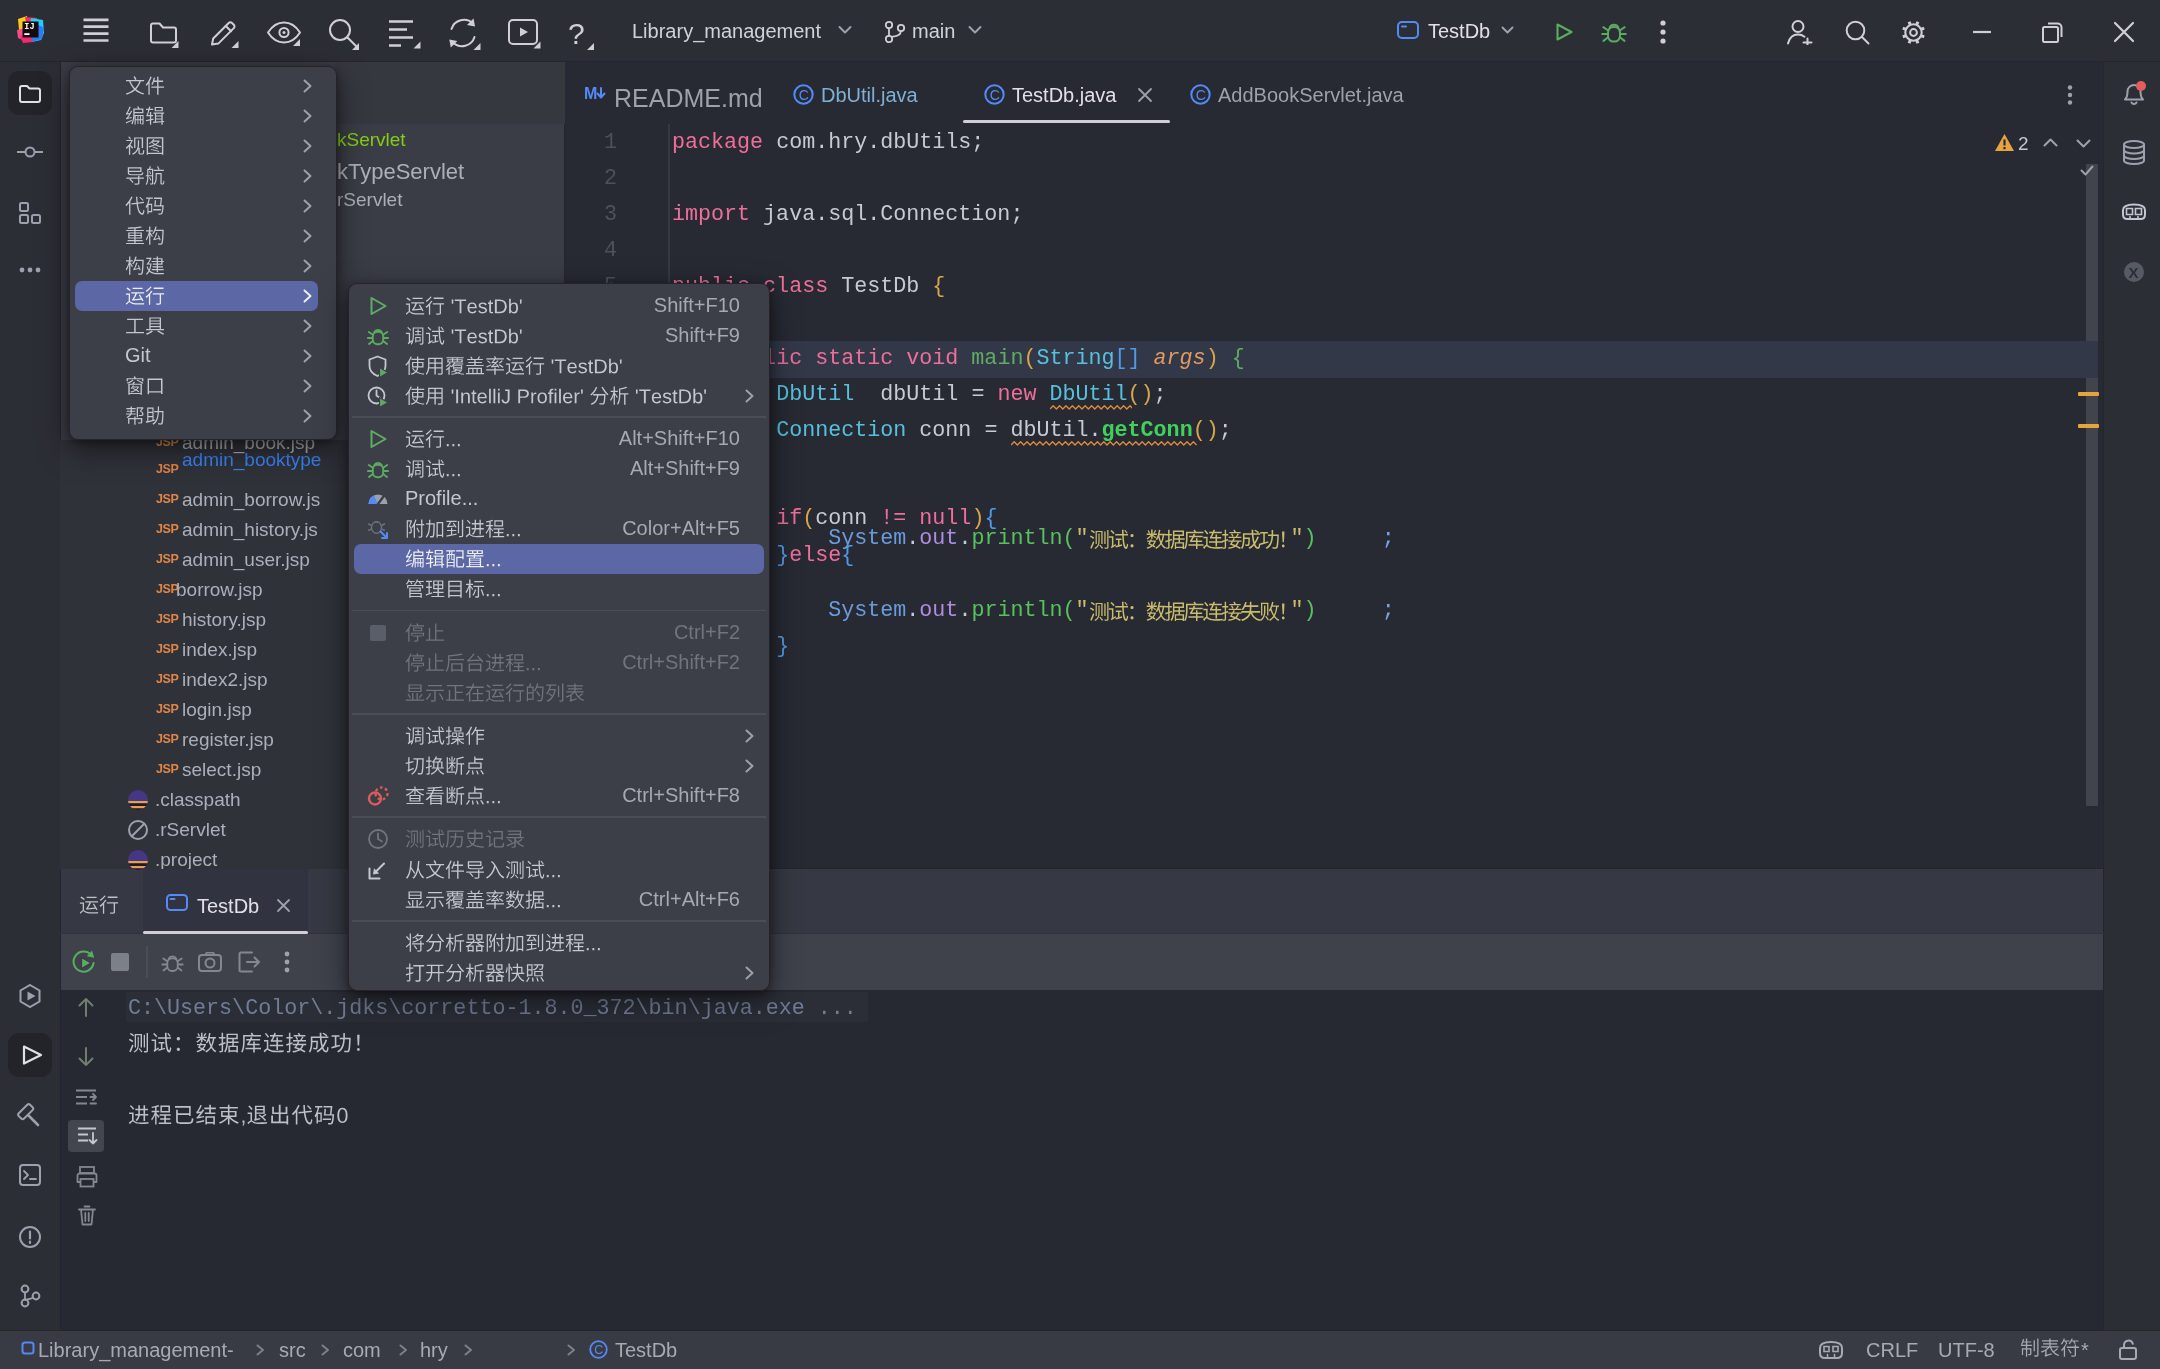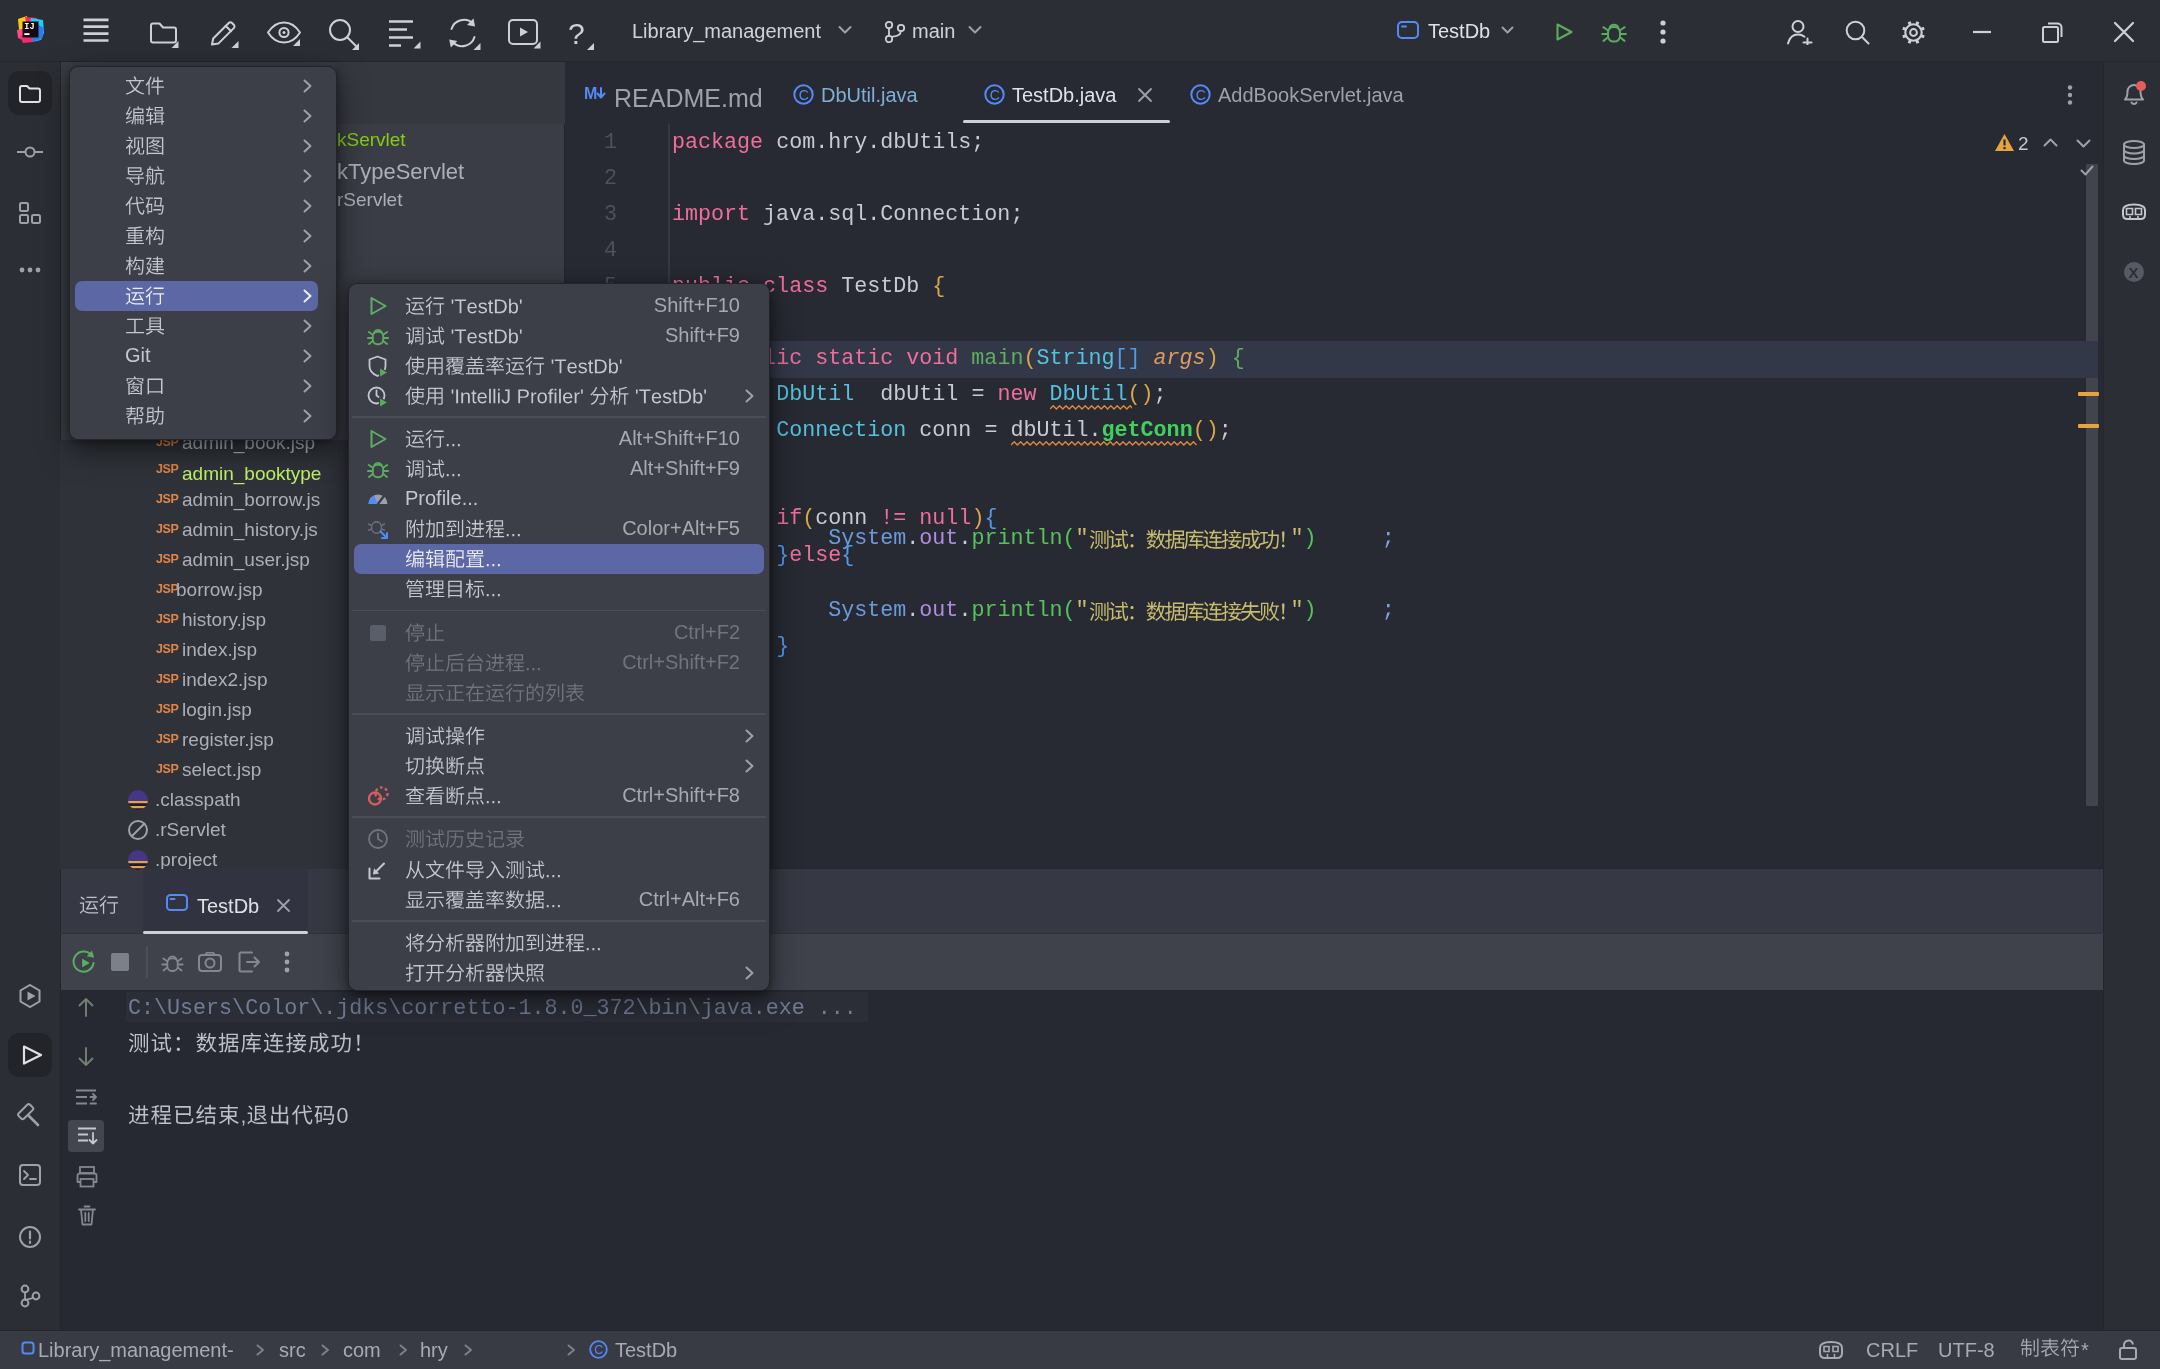--- a/index.html
+++ b/index.html
@@ -216,21 +216,21 @@
 <svg style="position:absolute;left:1049.6px;top:404.5px" width="82" height="6" fill="none">
     <path d="M0 4L3.2 0.8L6.4 4L9.6 0.8L12.8 4L16.0 0.8L19.2 4L22.4 0.8L25.6 4L28.8 0.8L32.0 4L35.2 0.8L38.4 4L41.6 0.8L44.8 4L48.0 0.8L51.2 4L54.4 0.8L57.6 4L60.8 0.8L64.0 4L67.2 0.8L70.4 4L73.6 0.8L76.8 4L80.0 0.8L83.2 4" stroke="#dd8a3c" stroke-width="1.4"></path>
   </svg>
 <svg style="position:absolute;left:1010.5px;top:440.5px" width="186" height="6" fill="none">
     <path d="M0 4L3.2 0.8L6.4 4L9.6 0.8L12.8 4L16.0 0.8L19.2 4L22.4 0.8L25.6 4L28.8 0.8L32.0 4L35.2 0.8L38.4 4L41.6 0.8L44.8 4L48.0 0.8L51.2 4L54.4 0.8L57.6 4L60.8 0.8L64.0 4L67.2 0.8L70.4 4L73.6 0.8L76.8 4L80.0 0.8L83.2 4L86.4 0.8L89.6 4L92.8 0.8L96.0 4L99.2 0.8L102.4 4L105.6 0.8L108.8 4L112.0 0.8L115.2 4L118.4 0.8L121.6 4L124.8 0.8L128.0 4L131.2 0.8L134.4 4L137.6 0.8L140.8 4L144.0 0.8L147.2 4L150.4 0.8L153.6 4L156.8 0.8L160.0 4L163.2 0.8L166.4 4L169.6 0.8L172.8 4L176.0 0.8L179.2 4L182.4 0.8L185.6 4" stroke="#dd8a3c" stroke-width="1.4"></path>
   </svg>
 <div style="position:absolute;left:60px;top:440px;width:300px;height:429px;background:#2f3239"></div>
 <div style="position:absolute;left:156px;top:435px;font-size:12.5px;font-weight:bold;letter-spacing:-0.4px;color:#e08547;font-family:'Liberation Sans'">JSP</div>
 <div style="position:absolute;left:182px;top:432px;font-size:19px;color:#abafb7">admin_book.jsp</div>
 <div style="position:absolute;left:156px;top:462px;font-size:12.5px;font-weight:bold;letter-spacing:-0.4px;color:#e08547;font-family:'Liberation Sans'">JSP</div>
-<div style="position:absolute;left:182px;top:463px;font-size:19px;color:#bef264">admin_booktype</div>
+<div style="position:absolute;left:182px;top:449px;font-size:19px;color:#3b82f6">admin_booktype</div>
 <div style="position:absolute;left:156px;top:492px;font-size:12.5px;font-weight:bold;letter-spacing:-0.4px;color:#e08547;font-family:'Liberation Sans'">JSP</div>
 <div style="position:absolute;left:182px;top:489px;font-size:19px;color:#abafb7">admin_borrow.js</div>
 <div style="position:absolute;left:156px;top:522px;font-size:12.5px;font-weight:bold;letter-spacing:-0.4px;color:#e08547;font-family:'Liberation Sans'">JSP</div>
 <div style="position:absolute;left:182px;top:519px;font-size:19px;color:#abafb7">admin_history.js</div>
 <div style="position:absolute;left:156px;top:552px;font-size:12.5px;font-weight:bold;letter-spacing:-0.4px;color:#e08547;font-family:'Liberation Sans'">JSP</div>
 <div style="position:absolute;left:182px;top:549px;font-size:19px;color:#abafb7">admin_user.jsp</div>
 <div style="position:absolute;left:156px;top:582px;font-size:12.5px;font-weight:bold;letter-spacing:-0.4px;color:#e08547;font-family:'Liberation Sans'">JSP</div>
 <div style="position:absolute;left:176px;top:579px;font-size:19px;color:#abafb7">borrow.jsp</div>
 <div style="position:absolute;left:156px;top:612px;font-size:12.5px;font-weight:bold;letter-spacing:-0.4px;color:#e08547;font-family:'Liberation Sans'">JSP</div>
 <div style="position:absolute;left:182px;top:609px;font-size:19px;color:#abafb7">history.jsp</div>

